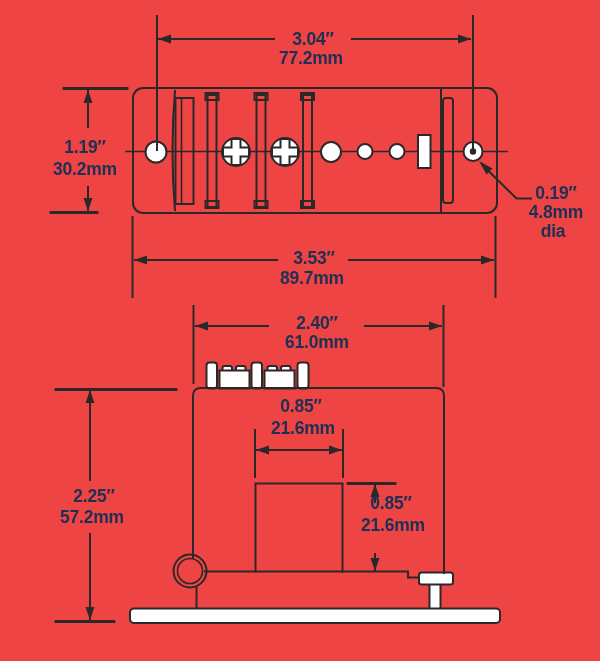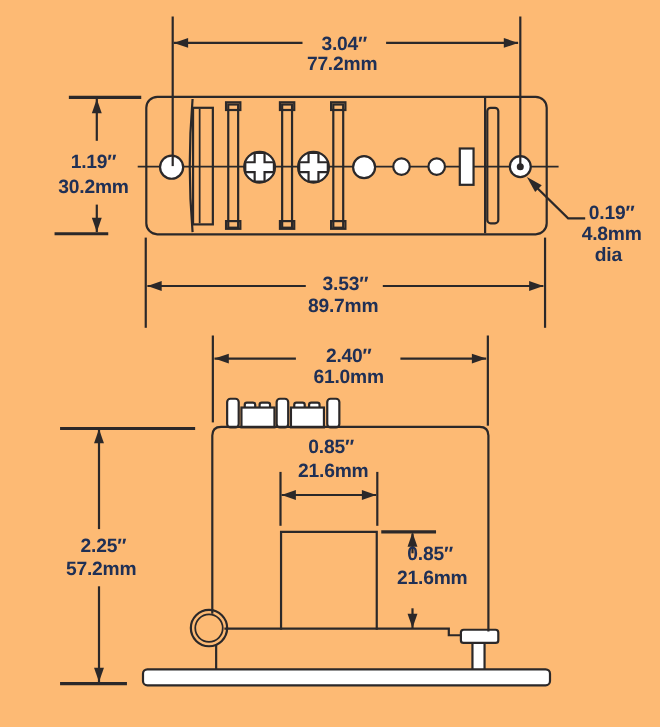--- a/index.html
+++ b/index.html
@@ -1,16 +1,16 @@
 <!DOCTYPE html>
 <html><head>
 <meta charset="utf-8">
 <style>
   html,body{margin:0;padding:0;background:#ffffff;}
-  .stage{position:relative;width:600px;height:661px;background:#fdba74;overflow:hidden;
+  .stage{position:relative;width:600px;height:661px;background:#ef4444;overflow:hidden;
          font-family:"Liberation Sans","DejaVu Sans",sans-serif;}
   svg{display:block;}
   .ln{stroke:#2b2829;stroke-width:2;fill:none;stroke-linecap:square;}
   .thin{stroke-width:1.6;}
   .thick{stroke-width:2.8;}
   .wh{fill:#ffffff;stroke:#2b2829;stroke-width:2;}
   .ah{fill:#2b2829;stroke:none;}
   .dim{fill:#203055;font-weight:bold;font-size:17.5px;letter-spacing:-0.2px;text-anchor:middle;}
 </style>
 </head>

